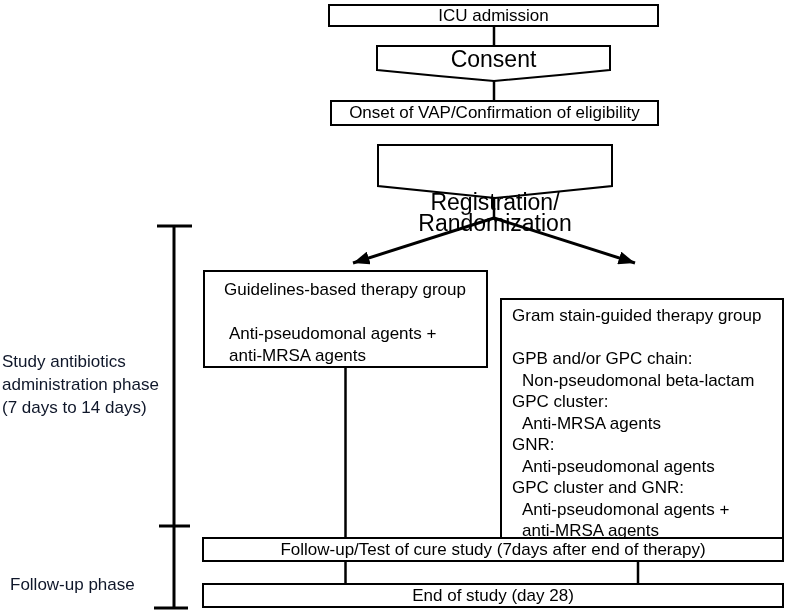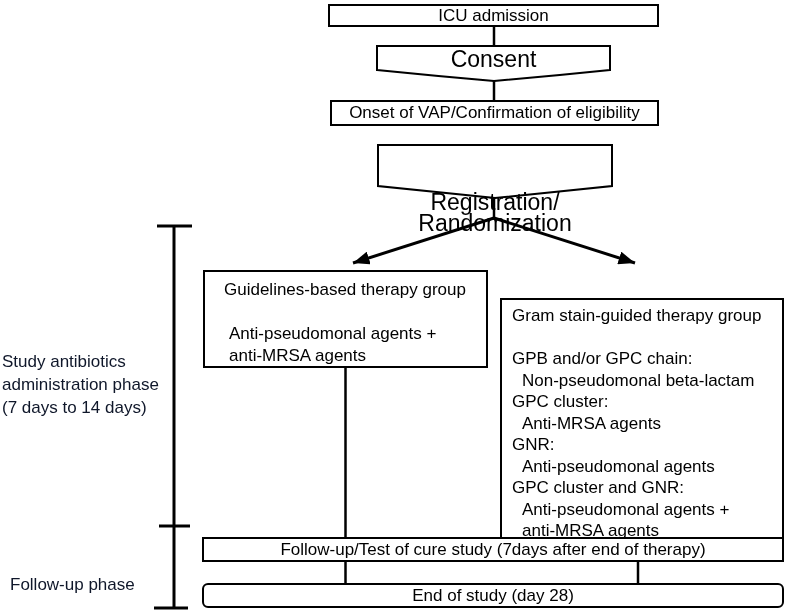--- a/index.html
+++ b/index.html
@@ -97,21 +97,21 @@
       <div class="rule-heading">GPC cluster and GNR:</div>
       <div class="rule-line">Anti-pseudomonal agents +</div>
       <div class="rule-line">anti-MRSA agents</div>
     </div>
   </div>
 
   <div class="box center" style="left:202px; top:537px; width:582px; height:25px;">
     <span>Follow-up/Test of cure study (7days after end of therapy)</span>
   </div>
 
-  <div class="box center" style="left:202px; top:583px; width:582px; height:25px;border-radius:6px;">
+  <div class="box center" style="left:202px; top:583px; width:582px; height:25px;">
     <span>End of study (day 28)</span>
   </div>
 
   <div class="phase-label" style="left:2px; top:350px;">
     <div>Study antibiotics</div>
     <div>administration phase</div>
     <div>(7 days to 14 days)</div>
   </div>
 
   <div class="phase-label" style="left:10px; top:553px;margin-top:20px;">

